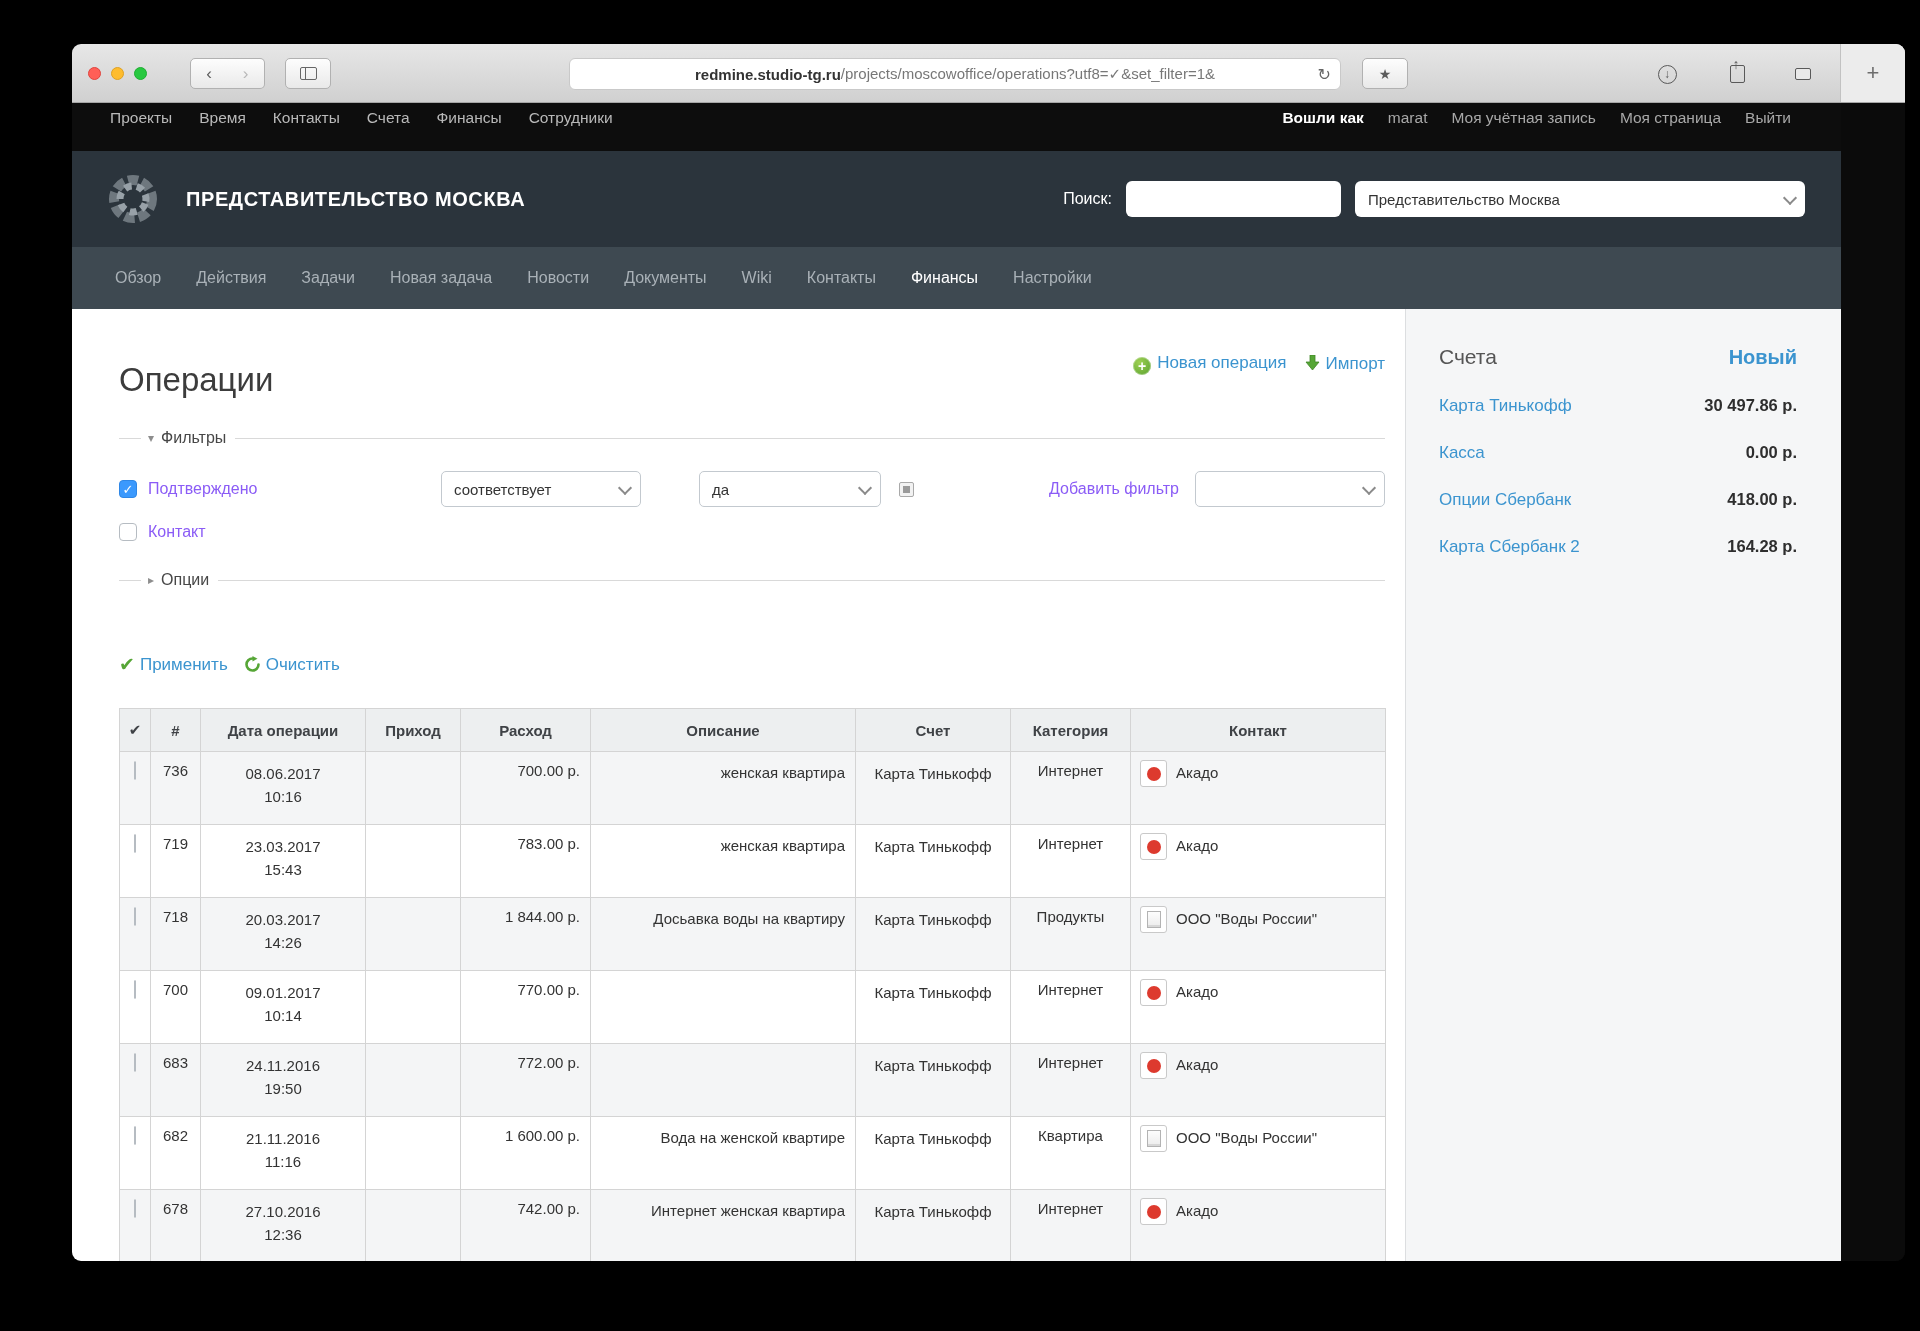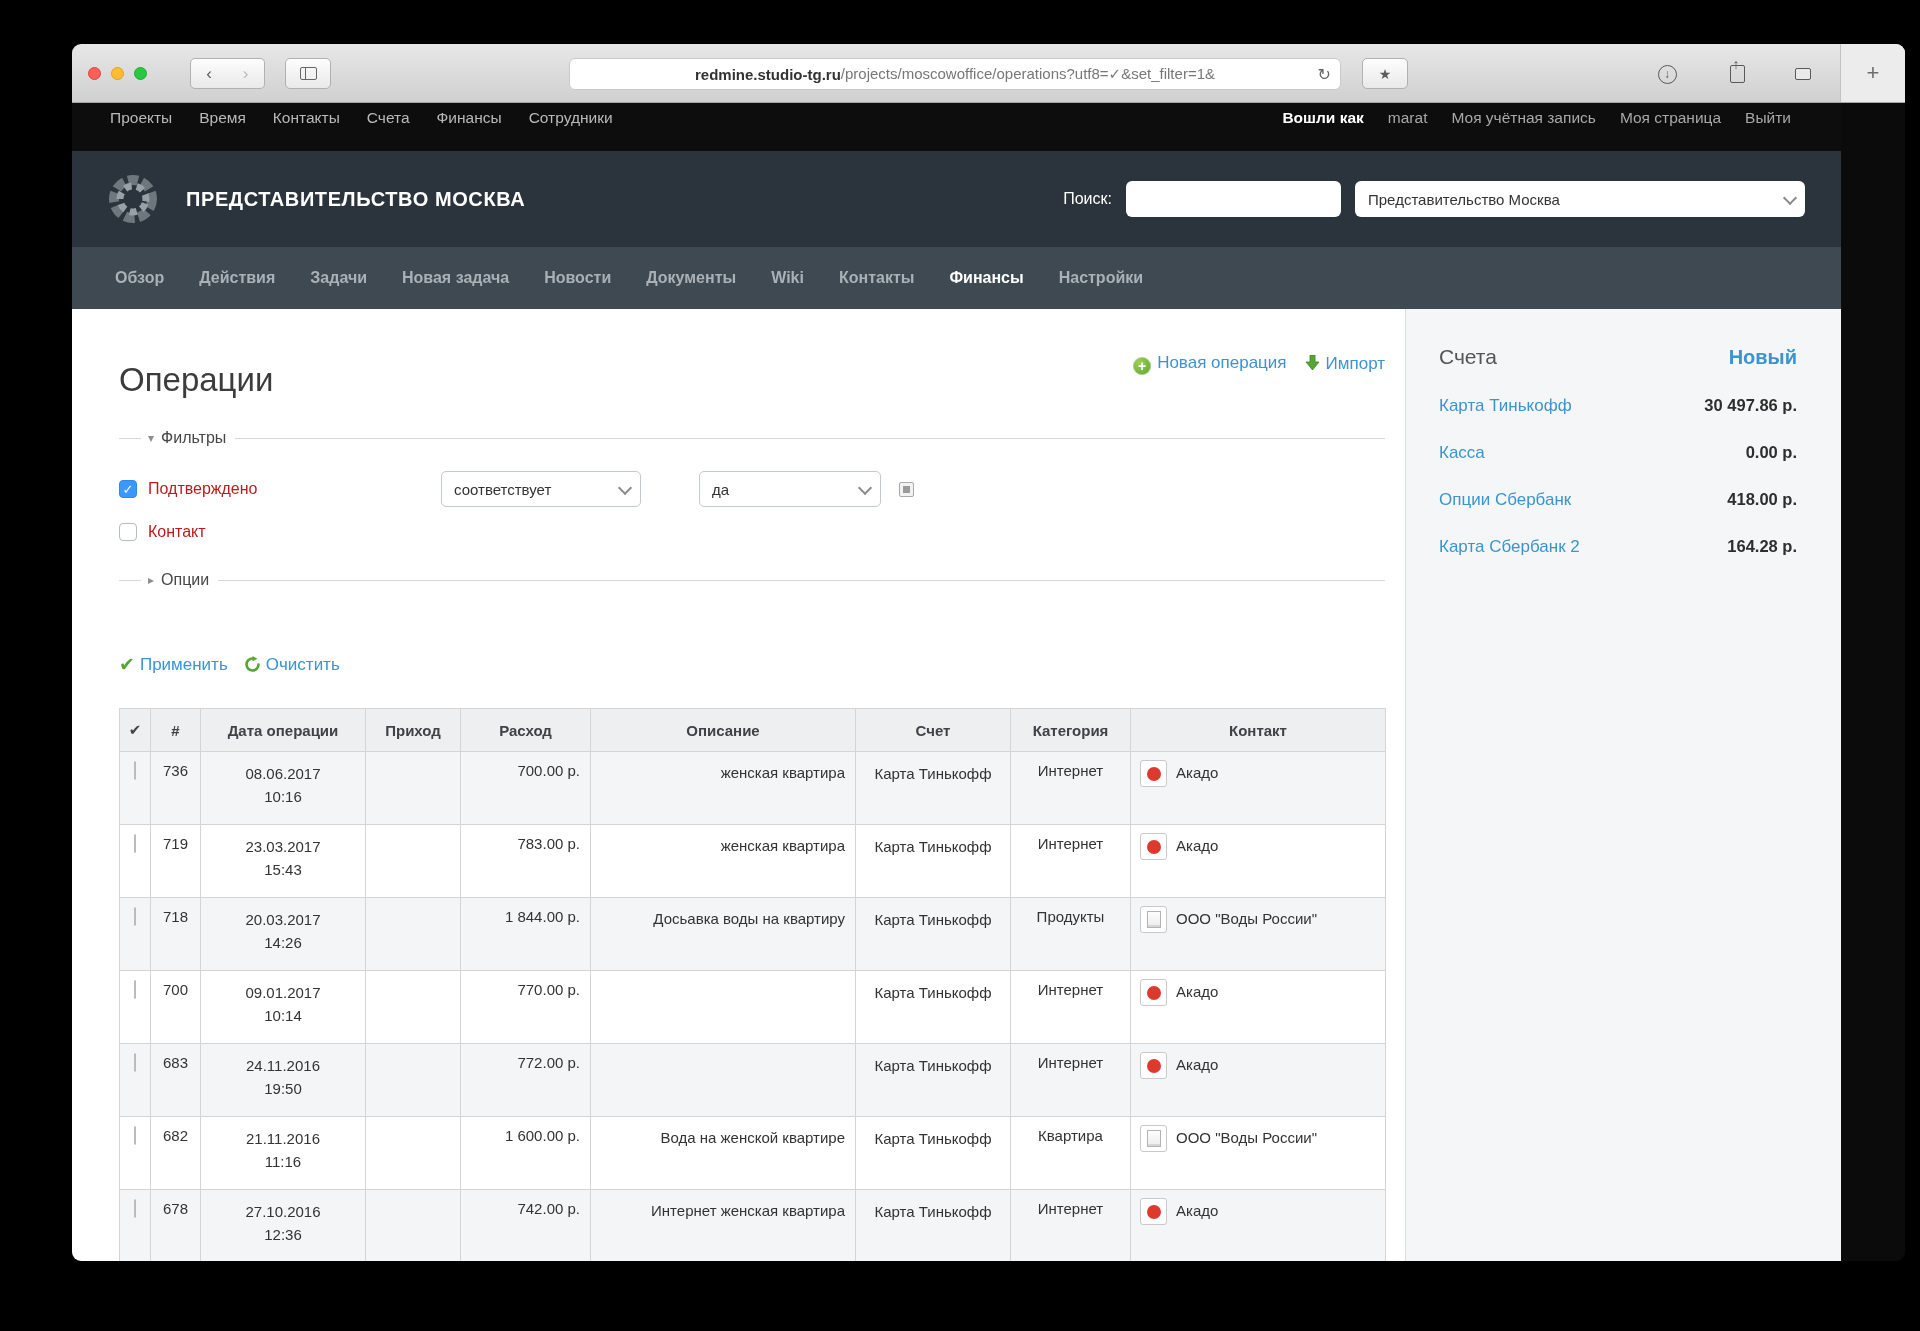--- a/index.html
+++ b/index.html
@@ -63,21 +63,21 @@
   .hsearch { margin-left:auto; display:flex; align-items:center; gap:14px; }
   .hsearch label { color:#fff; font-size:16px; }
   .hsearch input { width:215px; height:36px; border:none; border-radius:6px; background:#fff; padding:0 10px; font-size:15px; }
   .projselect { position:relative; width:450px; height:36px; background:#fff; border-radius:6px;
     display:flex; align-items:center; padding:0 30px 0 13px; font-size:15px; color:#333; }
   .chev { position:absolute; right:11px; top:50%; margin-top:-3px; width:9px; height:9px; }
   .chev::before { content:''; position:absolute; width:8px; height:8px; border-right:2px solid #8a8a8a; border-bottom:2px solid #8a8a8a; transform:rotate(45deg); top:-3px; }
 
   
   .tabbar { height:62px; background:#3e4951; display:flex; align-items:center; gap:35px; padding:0 43px; }
-  .tabbar .tab { color:#a9b1b7; font-size:16px; font-weight:bold; cursor:pointer; }
+  .tabbar .tab { color:#a9b1b7; font-size:16px; font-weight:normal; cursor:pointer; }
   .tabbar .tab.active { color:#fff; }
 
   
   .content { display:flex; height:952px; }
   .main { flex:1; background:#fff; padding:38px 20px 0 47px; overflow:hidden; }
   .sidebar { width:436px; background:#f5f6f7; border-left:1px solid #dcdee0; padding:36px 44px 0 33px; }
 
   .pagehead { display:flex; align-items:flex-start; }
   .pagehead h2 { font-size:33px; font-weight:400; color:#3c3c3c; margin-top:14px; }
   .headlinks { margin-left:auto; display:flex; gap:18px; align-items:center; font-size:17px; margin-top:6px; }
@@ -89,21 +89,21 @@
 
   
   .legendrow { display:flex; align-items:center; color:#474747; font-size:16px; margin-top:30px; }
   .legendrow::before { content:''; width:22px; height:1px; background:#d9d9d9; margin-right:7px; }
   .legendrow::after { content:''; flex:1; height:1px; background:#d9d9d9; margin-left:9px; }
   .tri { color:#8d8d8d; font-size:12px; margin-right:7px; }
   .filterrow { display:flex; align-items:center; margin-top:24px; }
   .cb { width:18px; height:18px; border-radius:4px; margin-right:11px; flex:none; }
   .cb.checked { background:#3b99fd; border:1px solid #2f87e6; color:#fff; font-size:13px; display:flex; align-items:center; justify-content:center; }
   .cb.empty { background:#fff; border:1px solid #b6bcc2; }
-  .flabel { font-size:16px; color:#b91c1c; }
+  .flabel { font-size:16px; color:#8b5cf6; }
   .f-left { width:322px; display:flex; align-items:center; }
   .select { position:relative; height:36px; background:#fff; border:1px solid #c3c9cf; border-radius:5px;
     display:flex; align-items:center; padding:0 28px 0 12px; font-size:15px; color:#333; }
   .sel-op { width:200px; }
   .sel-val { width:182px; margin-left:58px; }
   .clearbtn { width:15px; height:15px; border:1px solid #a9a9a9; border-radius:2px; background:#f2f2f2;
     margin-left:18px; display:flex; align-items:center; justify-content:center; }
   .clearbtn::before { content:''; width:7px; height:7px; background:#9a9a9a; }
   .addfilter { margin-left:auto; display:flex; align-items:center; gap:16px; }
   .sel-add { width:190px; }
@@ -267,20 +267,27 @@
             </div>
             <div class="select sel-op">
               <span>соответствует</span>
               <span class="chev"></span>
             </div>
             <div class="select sel-val">
               <span>да</span>
               <span class="chev"></span>
             </div>
             <span class="clearbtn"></span>
+            <div class="addfilter">
+              <span class="flabel">Добавить фильтр</span>
+              <div class="select sel-add">
+                <span></span>
+                <span class="chev"></span>
+              </div>
+            </div>
           </div>
 
           <div class="filterrow row-contact">
             <span class="cb empty"></span>
             <span class="flabel">Контакт</span>
           </div>
 
           <div class="legendrow">
             <span class="tri">▸</span>
             <span>Опции</span>

